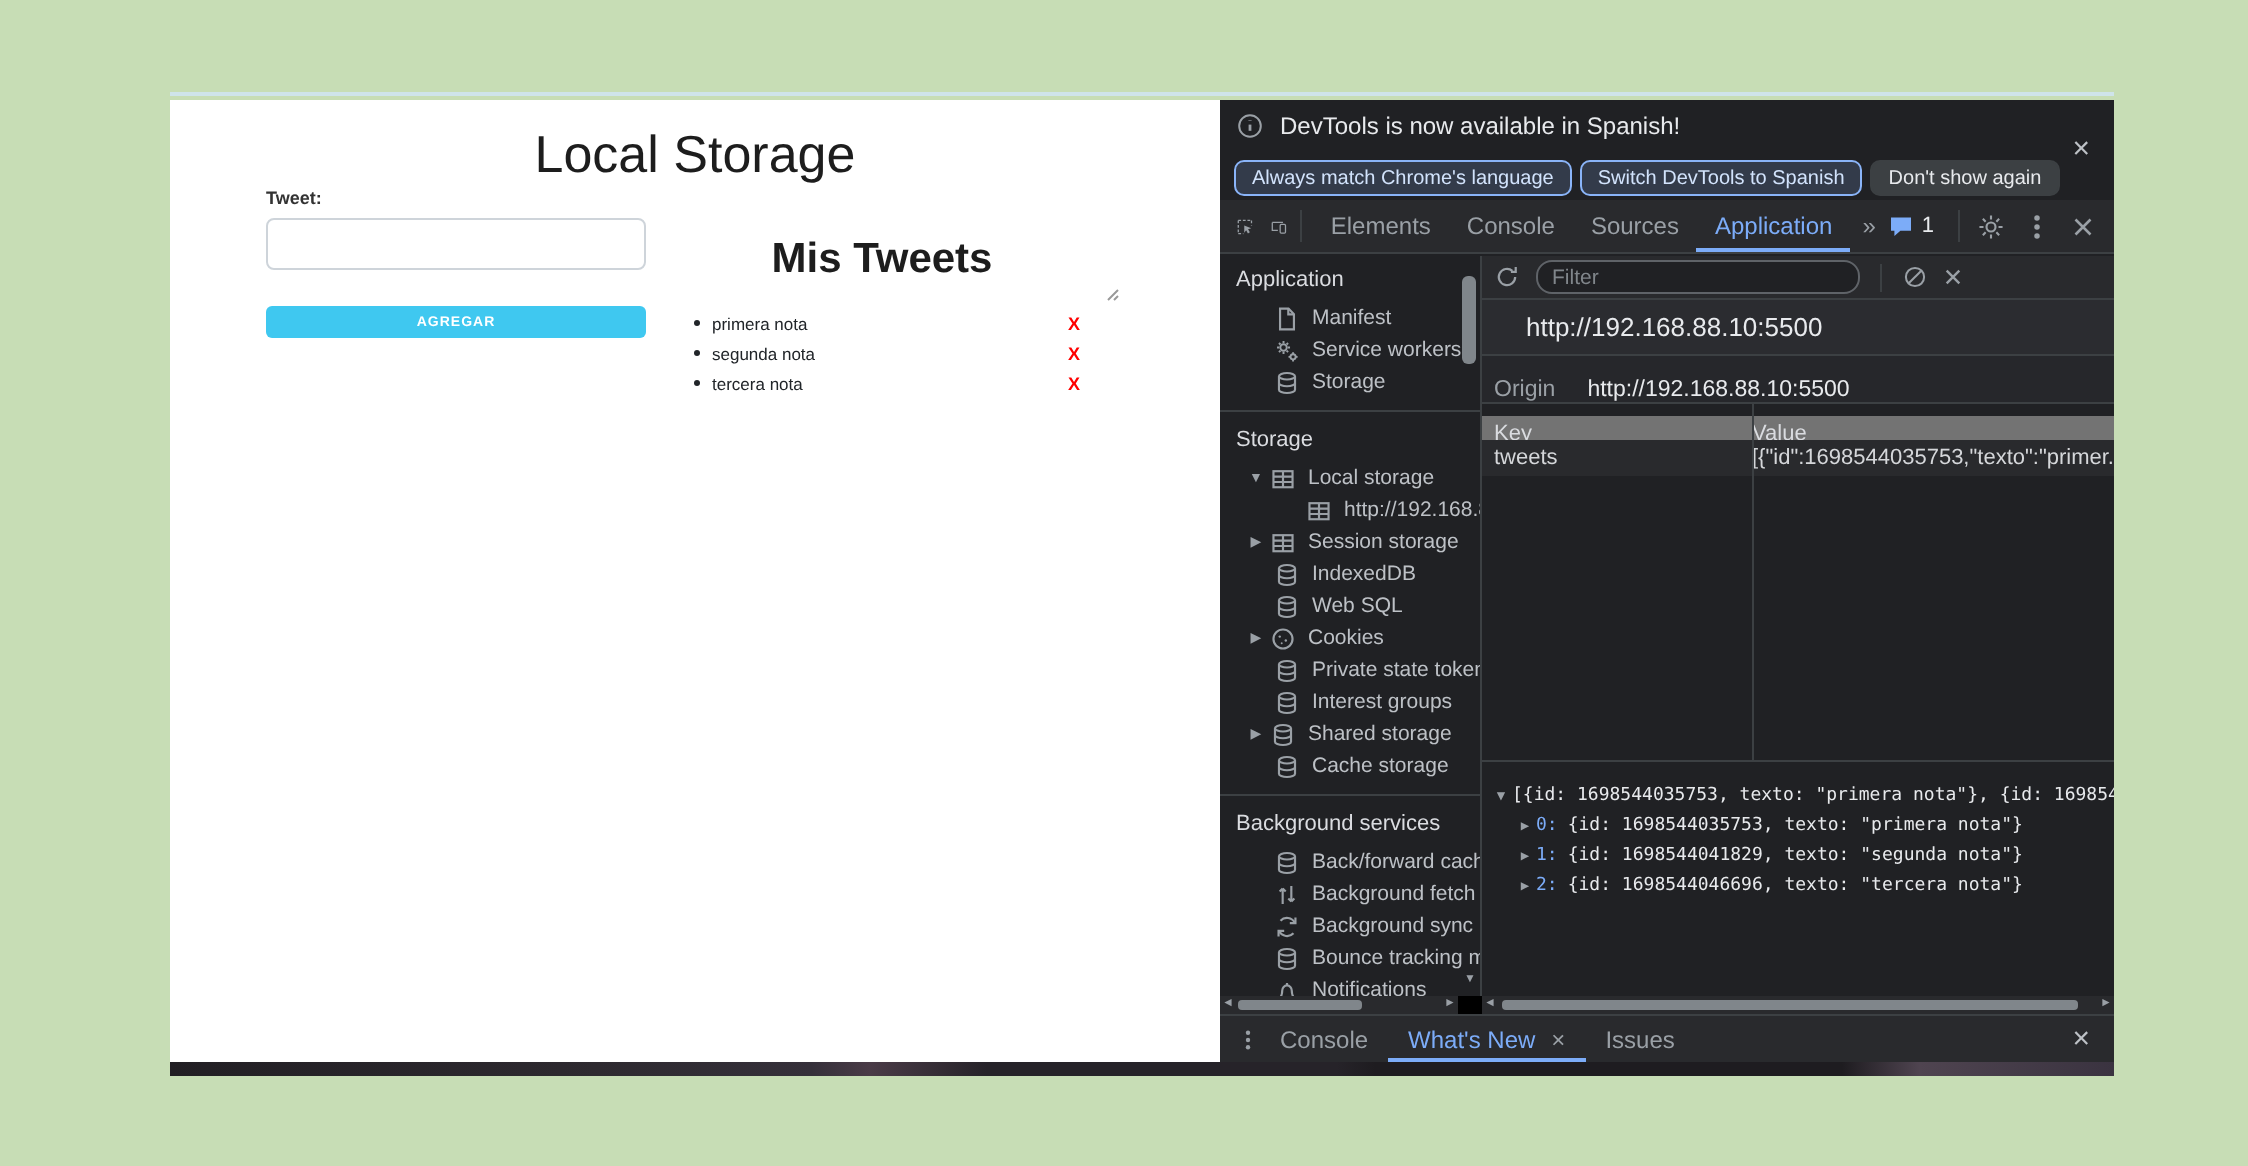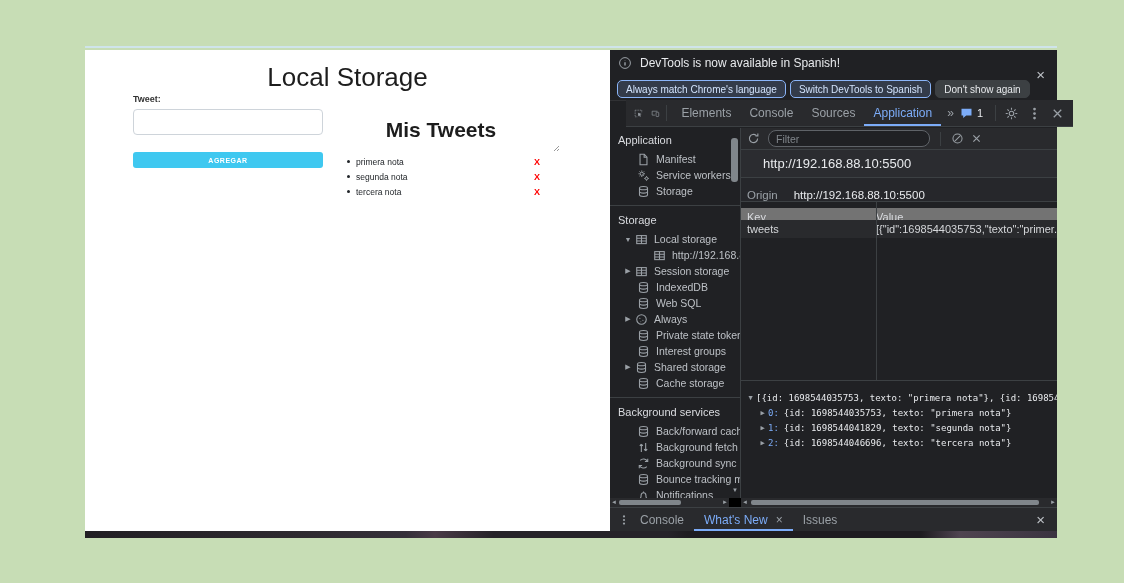--- a/index.html
+++ b/index.html
@@ -25,21 +25,21 @@
   
   .infobar{position:absolute;left:0;top:0;width:447px;height:50px;background:#202124;border-bottom:1px solid #303134}
   .ib-msg{position:absolute;left:8px;top:6px;display:flex;align-items:flex-end;gap:8px;color:#e8eaed;font-size:12px}
   .ib-info{width:14px;height:14px;color:#9aa0a6}
   .ib-close{position:absolute;right:12px;top:16px;color:#bdc1c6;font-size:15px;cursor:pointer}
   .ib-actions{position:absolute;left:7px;top:30px;display:flex;gap:4px}
   .ib-btn{height:16px;padding:0 8px;border-radius:5px;font-size:10px;display:flex;align-items:center;cursor:pointer;white-space:nowrap}
   .ib-btn.primary{border:1px solid #8ab4f8;background:rgba(138,180,248,.18);color:#d2e3fc}
   .ib-btn.secondary{border:1px solid #3c4043;background:#3c4043;color:#e8eaed}
   
-  .tabbar{position:absolute;left:16px;top:50px;width:447px;height:27px;background:#292a2d;border-bottom:1px solid #3c4043;display:flex;align-items:center;box-sizing:border-box}
+  .tabbar{position:absolute;left:0;top:50px;width:447px;height:27px;background:#292a2d;border-bottom:1px solid #3c4043;display:flex;align-items:center;box-sizing:border-box}
   .tb-ic{width:15px;height:15px;color:#9aa0a6;margin-left:8px;cursor:pointer}
   .tb-sep{width:1px;height:16px;background:#3c4043;margin:0 6px}
   .dt-tab{height:100%;display:flex;align-items:center;padding:0 9px;font-size:12px;color:#9aa0a6;cursor:pointer}
   .dt-tab.active{color:#7cacf8;box-shadow:inset 0 -2px 0 #7cacf8}
   .tb-more{color:#9aa0a6;font-size:12px;padding:0 6px;cursor:pointer}
   .tb-right{margin-left:auto;display:flex;align-items:center}
   .chat-ic{width:13px;height:13px;cursor:pointer}
   .issue-count{color:#e8eaed;font-size:11px;margin:0 6px 0 4px}
   
   .sidebar{position:absolute;left:0;top:78px;width:130px;height:370px;overflow:hidden;background:#202124}
@@ -283,21 +283,21 @@
       <div class="srow">
         <span class="arw">▶</span>
         <span class="ic">
             <svg viewBox="0 0 12 12" fill="none" stroke="currentColor">
               <circle cx="6" cy="6" r="4.4"></circle>
               <circle cx="4.5" cy="4.9" r=".55" fill="currentColor" stroke="none"></circle>
               <circle cx="7.3" cy="6.7" r=".55" fill="currentColor" stroke="none"></circle>
               <circle cx="5.4" cy="8" r=".45" fill="currentColor" stroke="none"></circle>
             </svg>
           </span>
-        <span class="lbl">Always</span>
+        <span class="lbl">Cookies</span>
       </div>
       <div class="srow">
         <span class="ic">
             <svg viewBox="0 0 12 12" fill="none" stroke="currentColor">
               <ellipse cx="6" cy="2.9" rx="3.7" ry="1.5"></ellipse>
               <path d="M2.3 2.9v6.2c0 .85 1.65 1.5 3.7 1.5s3.7-.65 3.7-1.5V2.9"></path>
               <path d="M2.3 6c0 .85 1.65 1.5 3.7 1.5S9.7 6.85 9.7 6"></path>
             </svg>
           </span>
         <span class="lbl">Private state tokens</span>

